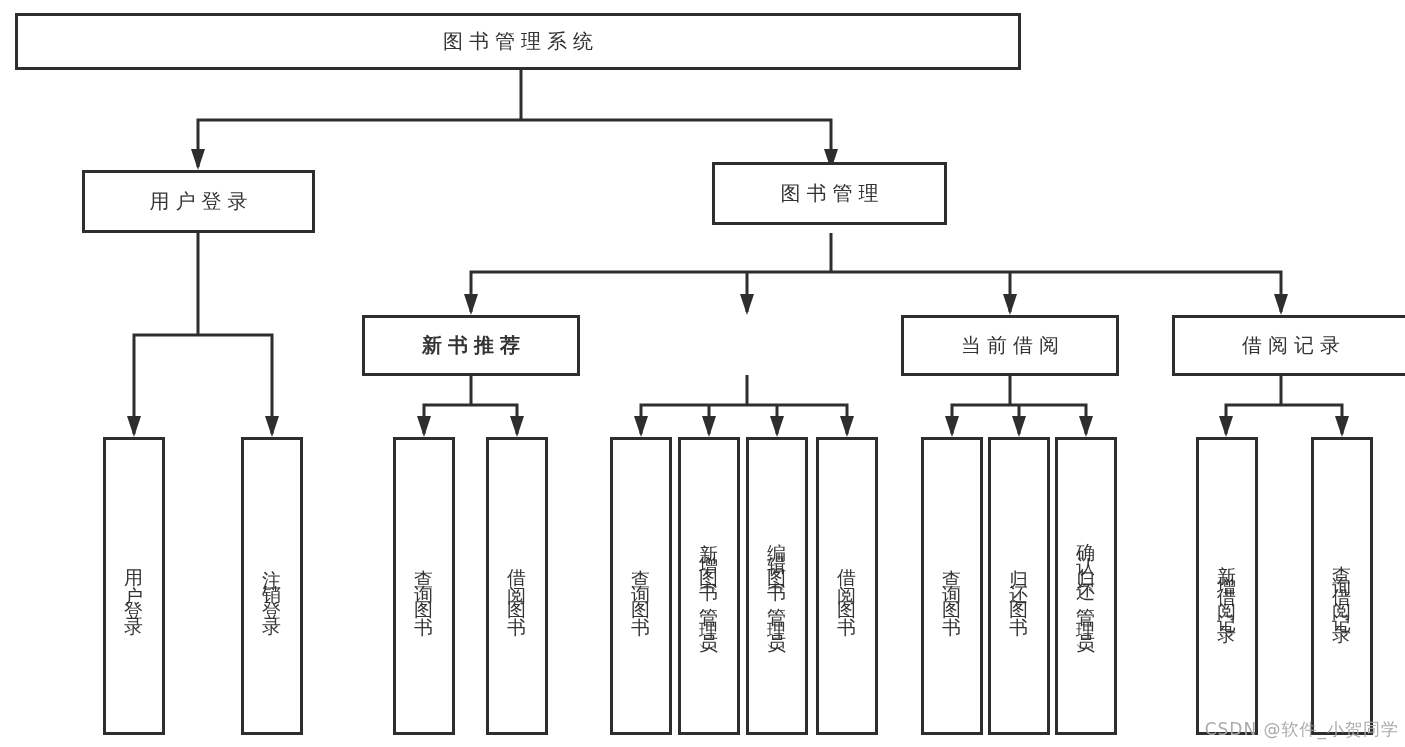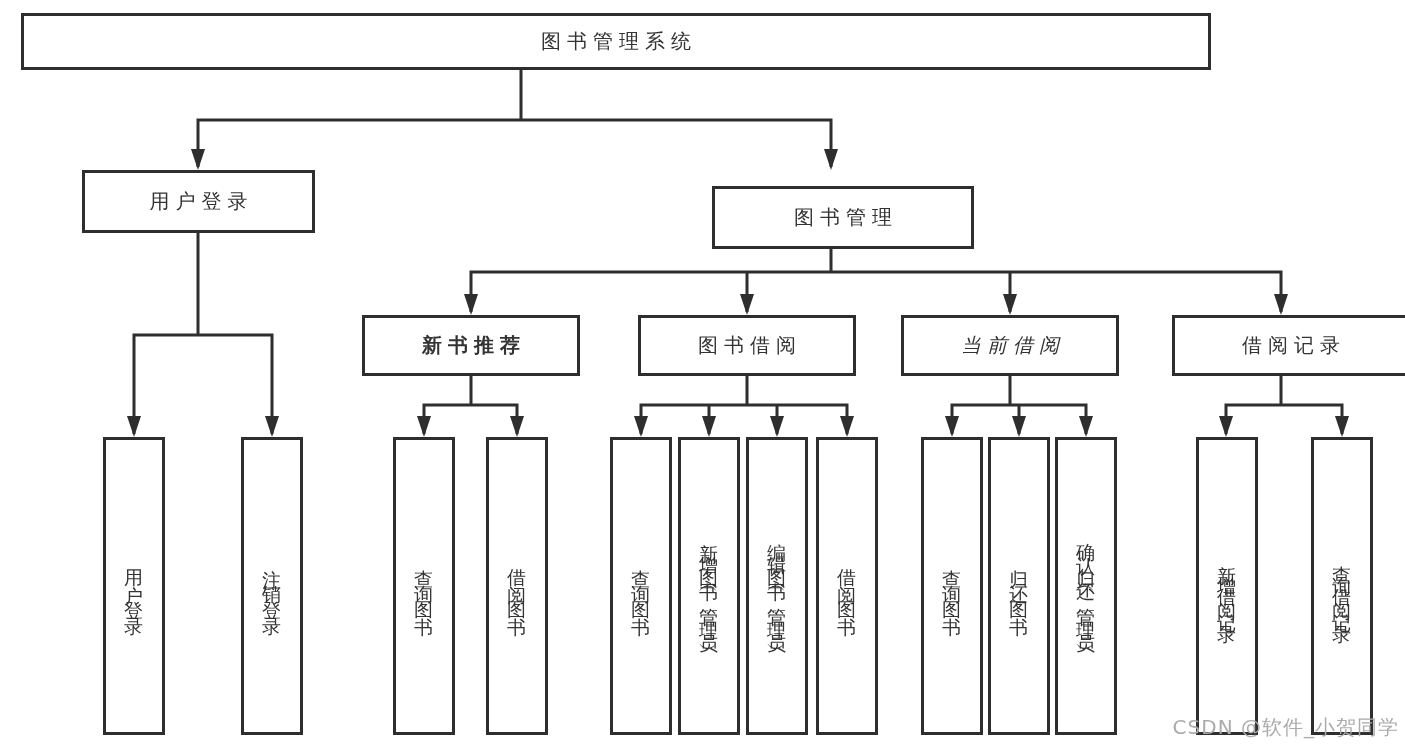--- a/index.html
+++ b/index.html
@@ -22,21 +22,21 @@
   }
   .vbox span{
     writing-mode:vertical-rl;text-orientation:mixed;
     color:#333333;font-size:19px;line-height:1;white-space:nowrap;
   }
   .ls-s span{letter-spacing:16px;}   
   .ls-m span{letter-spacing:12px;}   
   .ls-l span{letter-spacing:13px;}   
   .watermark{
     position:absolute;right:6px;bottom:6px;
-    color:#ababab;font-size:20px;letter-spacing:1px;white-space:nowrap;text-align:center;
+    color:#ababab;font-size:17px;letter-spacing:1px;white-space:nowrap;text-align:center;
   }
 </style>
 </head>
 <body>
 
 <div class="canvas">
 
   <svg class="connectors" viewBox="0 0 1405 747" xmlns="http://www.w3.org/2000/svg">
     <g stroke="#2e2e2e" stroke-width="3" fill="none">
 
@@ -70,28 +70,27 @@
       <path d="M770 416 L784 416 L777 437 Z"></path>
       <path d="M840 416 L854 416 L847 437 Z"></path>
       <path d="M945 416 L959 416 L952 437 Z"></path>
       <path d="M1012 416 L1026 416 L1019 437 Z"></path>
       <path d="M1079 416 L1093 416 L1086 437 Z"></path>
       <path d="M1219 416 L1233 416 L1226 437 Z"></path>
       <path d="M1335 416 L1349 416 L1342 437 Z"></path>
     </g>
   </svg>
 
-  <div class="hbox" style="left:21px;top:13px;width:1190px;height:57px;">图书管理系统</div>
+  <div class="hbox" style="left:15px;top:13px;width:1006px;height:57px;">图书管理系统</div>
 
   <div class="hbox" style="left:82px;top:170px;width:233px;height:63px;">用户登录</div>
-  <div class="hbox" style="left:712px;top:186px;width:262px;height:63px;">图书管理</div>
+  <div class="hbox" style="left:712px;top:162px;width:235px;height:63px;">图书管理</div>
 
   <div class="hbox" style="left:362px;top:315px;width:218px;height:61px;font-weight:bold;">新书推荐</div>
-  <div class="hbox" style="left:638px;top:315px;width:218px;height:61px;">图书借阅</div>
-  <div class="hbox" style="left:901px;top:315px;width:218px;height:61px;font-style:italic;">当前借阅</div>
+  <div class="hbox" style="left:901px;top:315px;width:218px;height:61px;">当前借阅</div>
   <div class="hbox" style="left:1172px;top:315px;width:238px;height:61px;">借阅记录</div>
 
   <div class="vbox ls-s" style="left:103px;">
     <span>用户登录</span>
   </div>
   <div class="vbox ls-s" style="left:241px;">
     <span>注销登录</span>
   </div>
 
   <div class="vbox ls-s" style="left:393px;">

